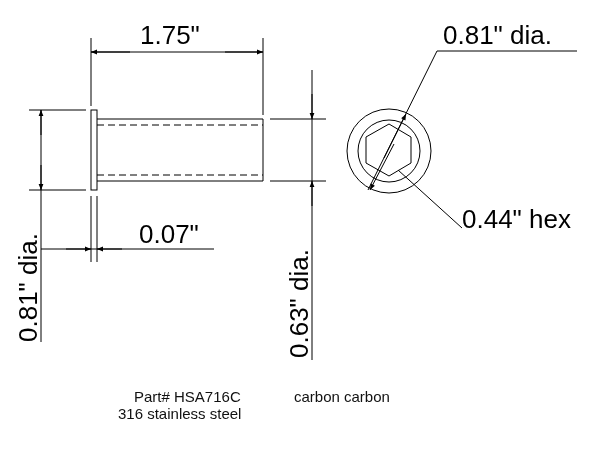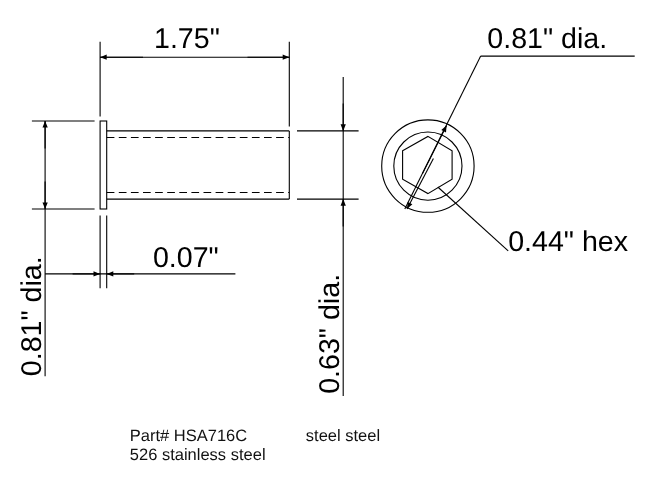--- a/index.html
+++ b/index.html
@@ -1,21 +1,21 @@
 <!DOCTYPE html>
 <html><head>
 <meta charset="utf-8">
 <style>
   html, body { margin:0; padding:0; background:#ffffff; }
   body { width:600px; height:450px; position:relative; overflow:hidden; font-family:"Liberation Sans", sans-serif; }
   svg { position:absolute; left:0; top:0; }
   .dimtext { font-family:"Liberation Sans", sans-serif; fill:#000; }
   .parts { position:absolute; left:118px; top:388px; font-size:15px; line-height:17px; color:#111; font-family:"Liberation Sans", sans-serif; }
   .parts .row { display:flex; white-space:pre; }
-  .parts .pn { width:160px; }
+  .parts .pn { width:160px;margin-left:16px; }
 </style>
 </head>
 <body>
 
 <svg width="600" height="450" viewBox="0 0 600 450">
   <defs>
     <marker id="arr" viewBox="0 0 10 10" refX="10" refY="5" markerWidth="14" markerHeight="6" markerUnits="userSpaceOnUse" orient="auto">
       <path d="M0,1 L10,5 L0,9 z" fill="#000"></path>
     </marker>
   </defs>
@@ -84,18 +84,18 @@
 
   <g stroke="#000" stroke-width="1">
     <line x1="398" y1="170" x2="462" y2="228"></line>
   </g>
   <text class="dimtext" x="462" y="228" font-size="26">0.44" hex</text>
 </svg>
 
 <div class="parts">
   <div class="row">
     <span class="pn">Part# HSA716C</span>
-    <span>steel steel</span>
+    <span>carbon carbon</span>
   </div>
   <div class="row">
-    <span>526 stainless steel</span>
+    <span>316 stainless steel</span>
   </div>
 </div>
 
 </body></html>

